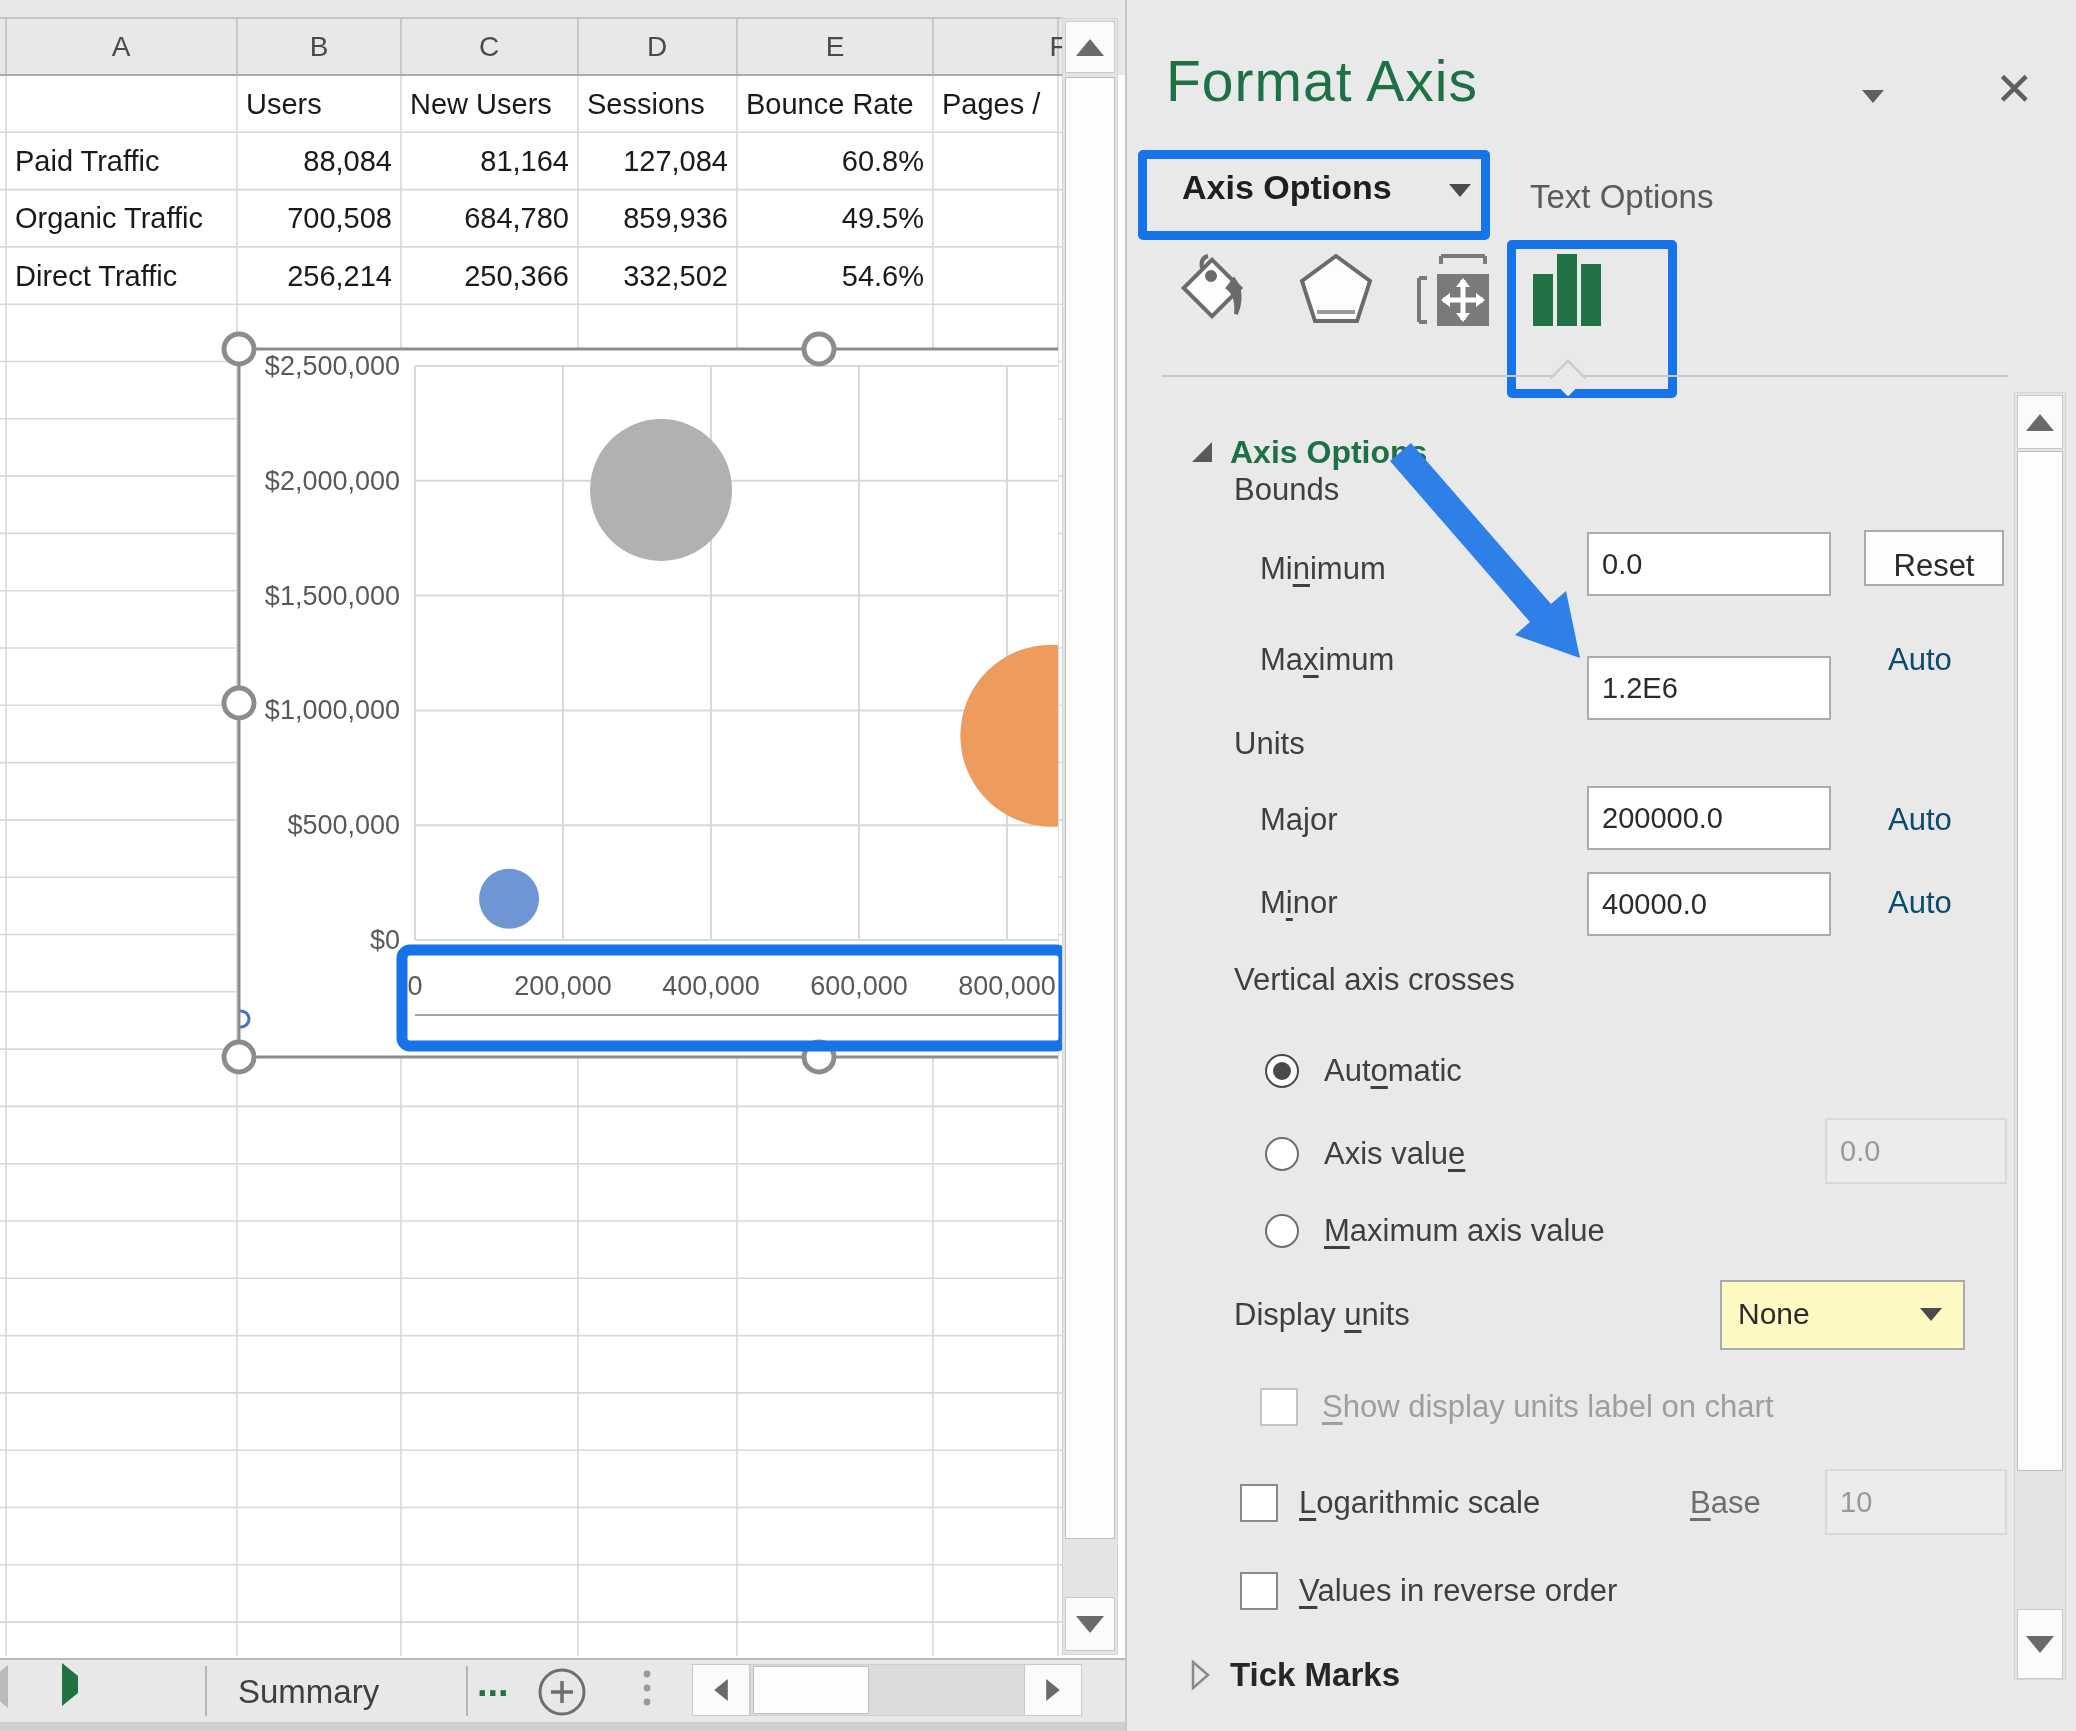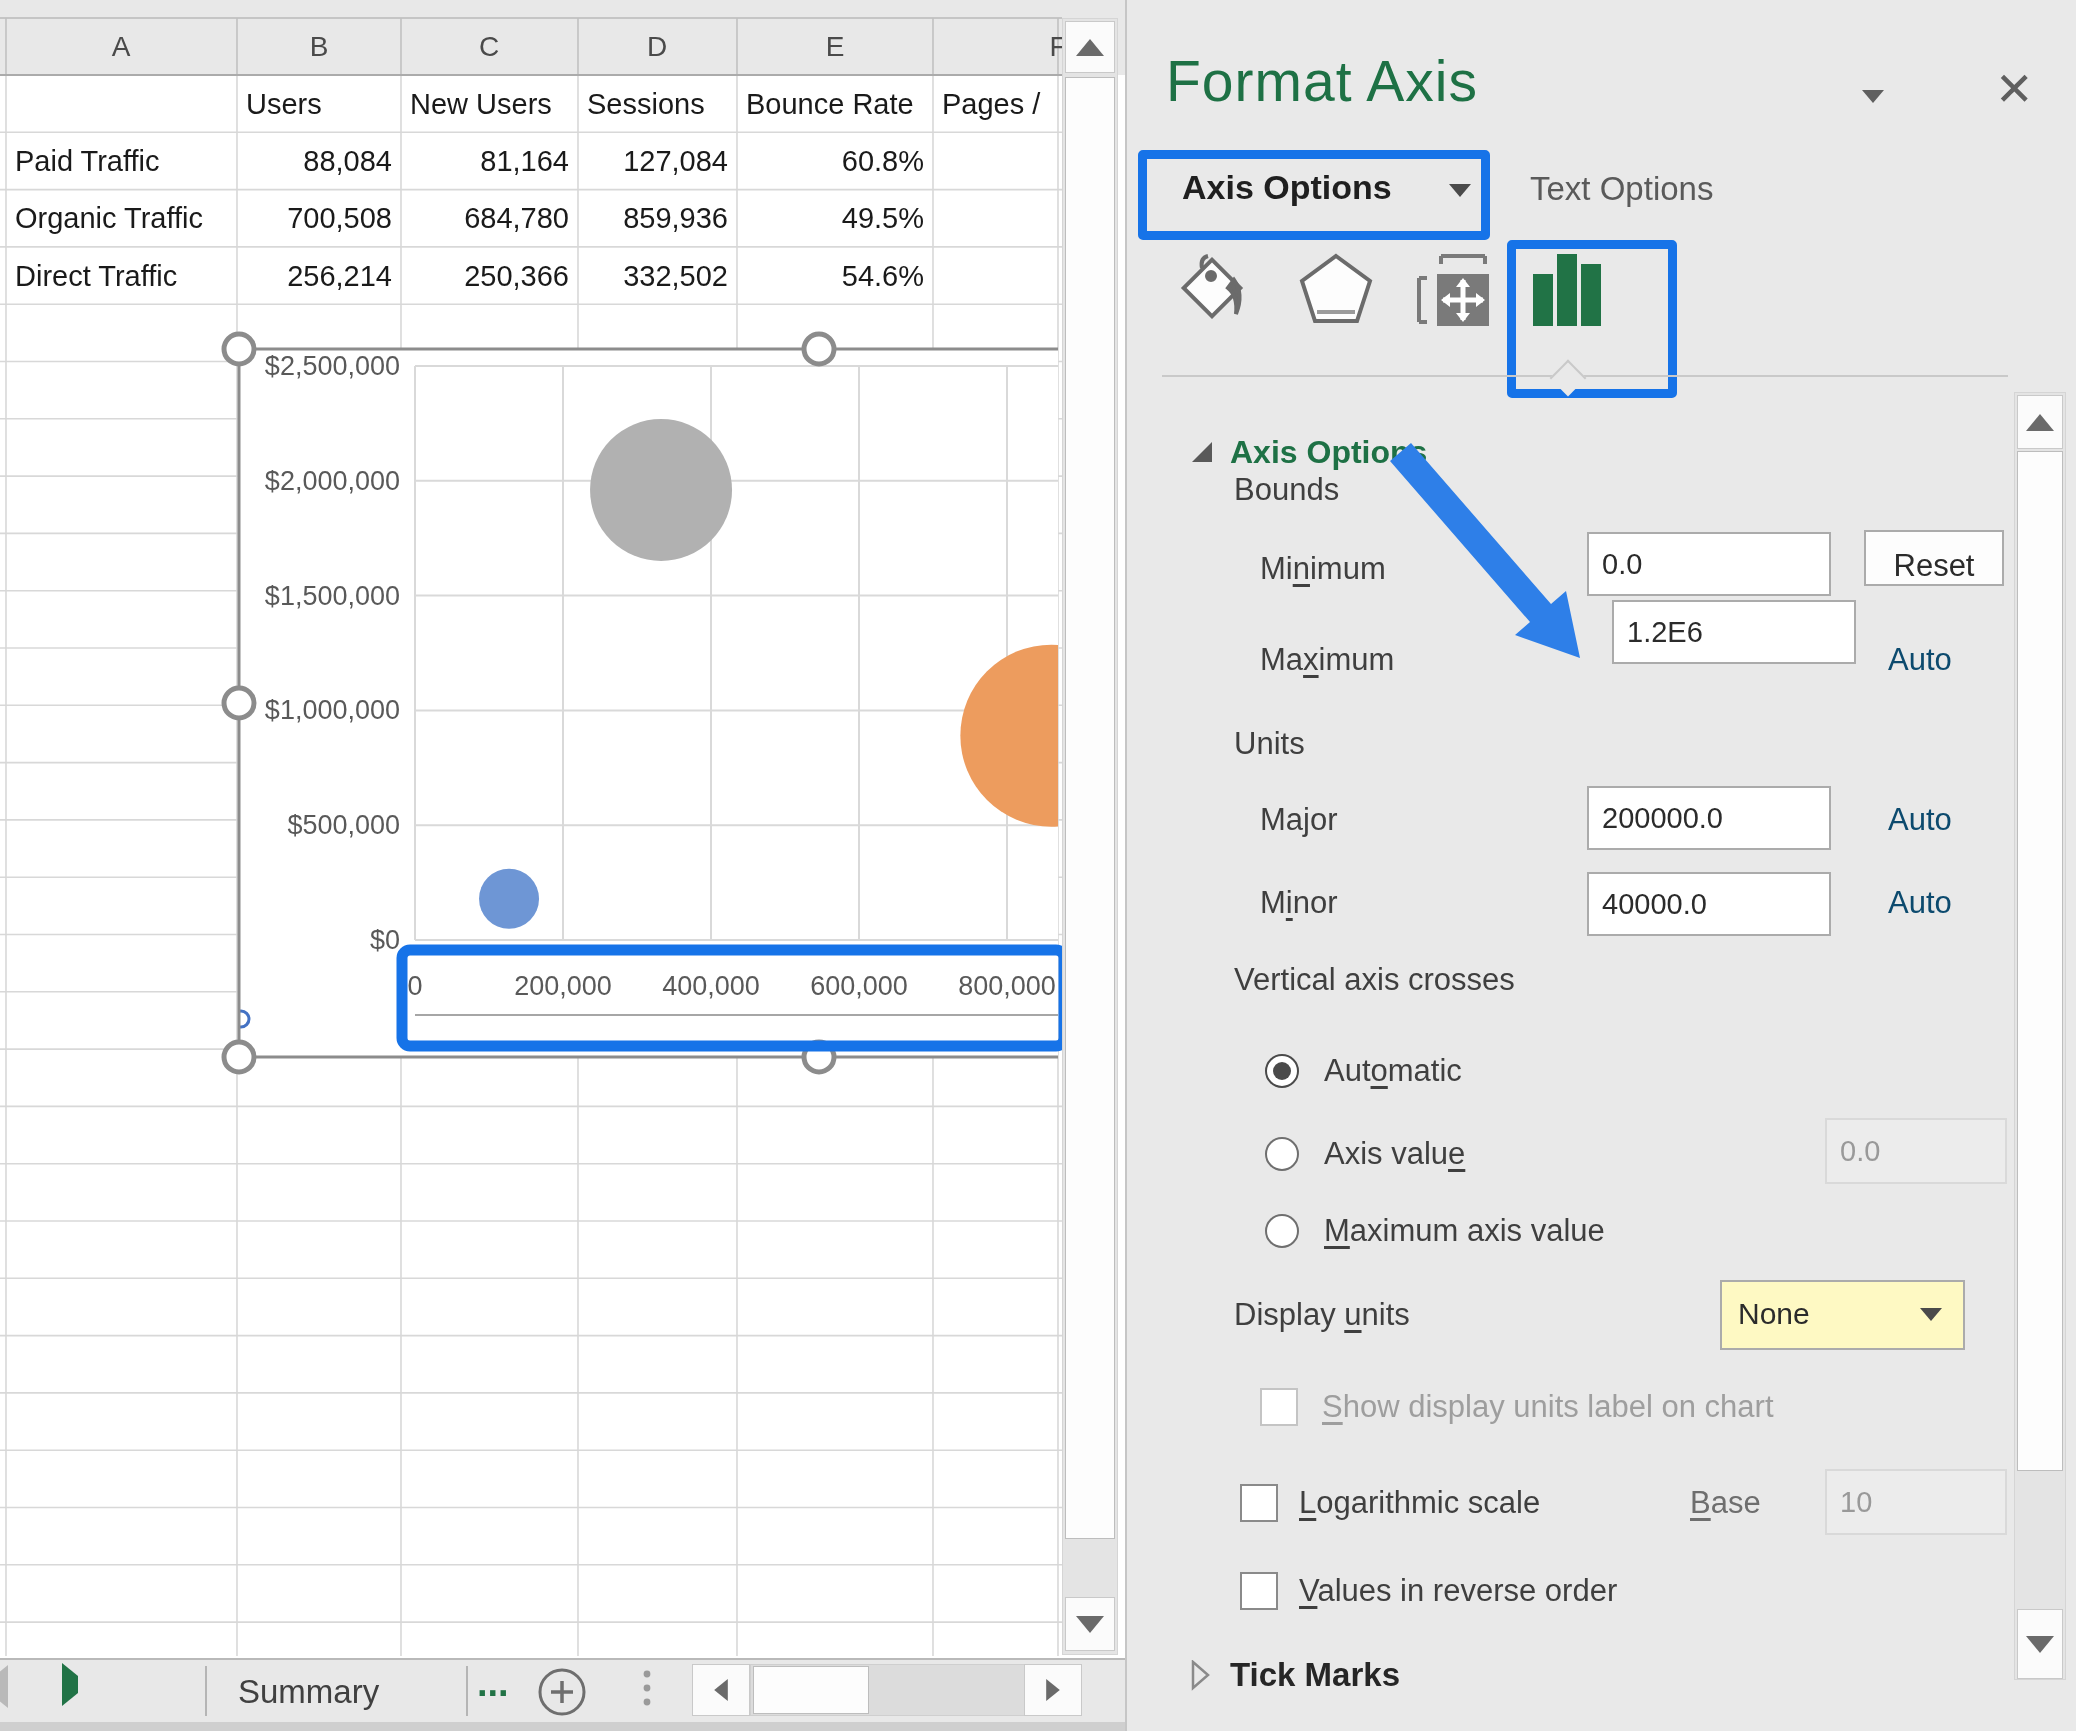--- a/index.html
+++ b/index.html
@@ -5,21 +5,21 @@
   html,body{margin:0;padding:0;background:#fff;}
   #root{position:relative;width:2076px;height:1731px;overflow:hidden;
         font-family:"Liberation Sans",sans-serif;background:#fff;}
   svg text{font-family:"Liberation Sans",sans-serif;}
   
   #pane{position:absolute;left:1125px;top:0;width:951px;height:1731px;
         background:#E9E9E9;border-left:2px solid #C6C6C6;box-sizing:border-box;}
   .abs{position:absolute;white-space:nowrap;}
   .pane-title{font-size:57px;font-weight:300;color:#1E7145;letter-spacing:1px;}
   .tab-strong{font-size:34px;font-weight:bold;color:#1F1F1F;}
-  .tab-dim{font-size:33px;color:#5A5A5A;}
+  .tab-dim{font-size:33px;color:#5A5A5A;margin-top:8px;}
   .sec-green{font-size:32px;font-weight:bold;color:#1E7145;}
   .sec-dark{font-size:33px;font-weight:bold;color:#262626;}
   .lbl{font-size:31px;color:#3F3F3F;}
   .lbl.dis{color:#9E9E9E;}
   .auto{font-size:31px;color:#0c4a6e;}
   .in{position:absolute;border:2px solid #ABABAB;background:#fff;height:64px;width:244px;
       box-sizing:border-box;font-family:"Liberation Sans",sans-serif;
       font-size:29px;color:#2B2B2B;padding:0 8px 0 13px;outline:none;}
   .in.dis{background:#ECECEC;border-color:#D9D9D9;color:#999;}
   .btn{position:absolute;border:2px solid #ABABAB;background:#FDFDFD;box-sizing:border-box;
@@ -286,21 +286,21 @@
     </svg>
     <span class="abs sec-green" style="left:103px;top:434px;">Axis Options</span>
 
     <span class="abs lbl" style="left:107px;top:472px;">Bounds</span>
 
     <span class="abs lbl" style="left:133px;top:551px;">Mi<u>n</u>imum</span>
     <input class="in" style="left: 460px; top: 532px;" value="0.0">
     <div class="btn" style="left:737px;top:530px;width:140px;height:56px;">Reset</div>
 
     <span class="abs lbl" style="left:133px;top:642px;">Ma<u>x</u>imum</span>
-    <input class="in" style="left: 460px; top: 600px; margin-left: 25px;" value="1.2E6">
+    <input class="in" style="left: 460px; top: 656px;" value="1.2E6">
     <span class="abs auto" style="left:761px;top:642px;">Auto</span>
 
     <span class="abs lbl" style="left:107px;top:726px;">Units</span>
 
     <span class="abs lbl" style="left:133px;top:802px;">Ma<u>j</u>or</span>
     <input class="in" style="left: 460px; top: 786px;" value="200000.0">
     <span class="abs auto" style="left:761px;top:802px;">Auto</span>
 
     <span class="abs lbl" style="left:133px;top:885px;">M<u>i</u>nor</span>
     <input class="in" style="left: 460px; top: 872px;" value="40000.0">

